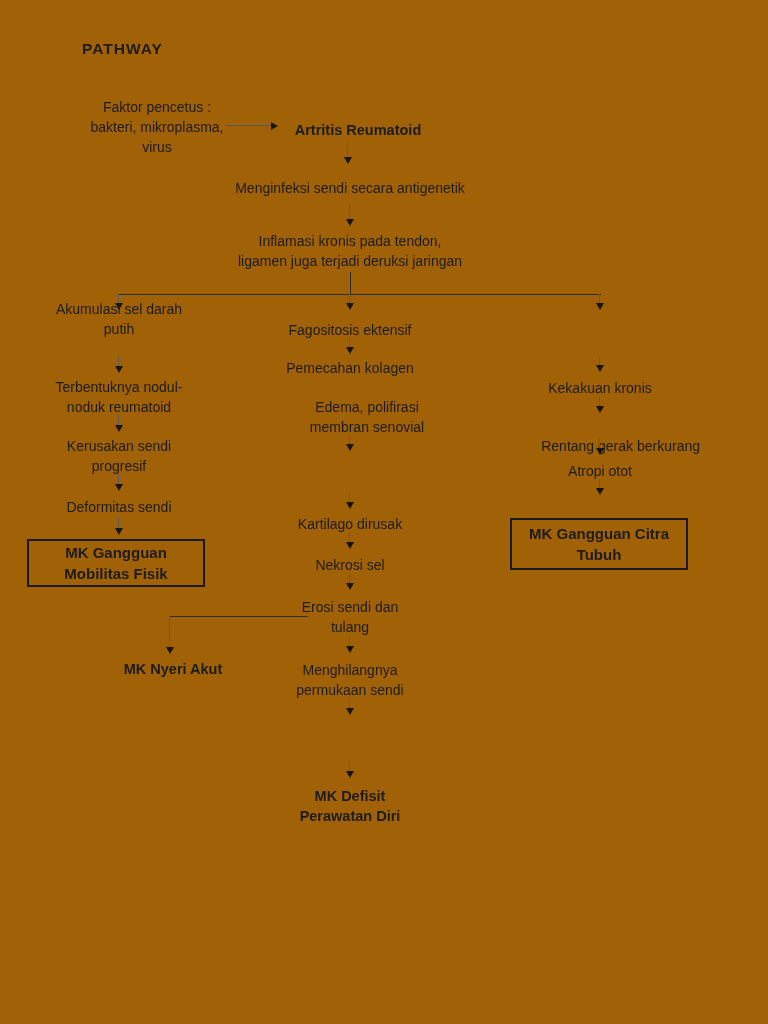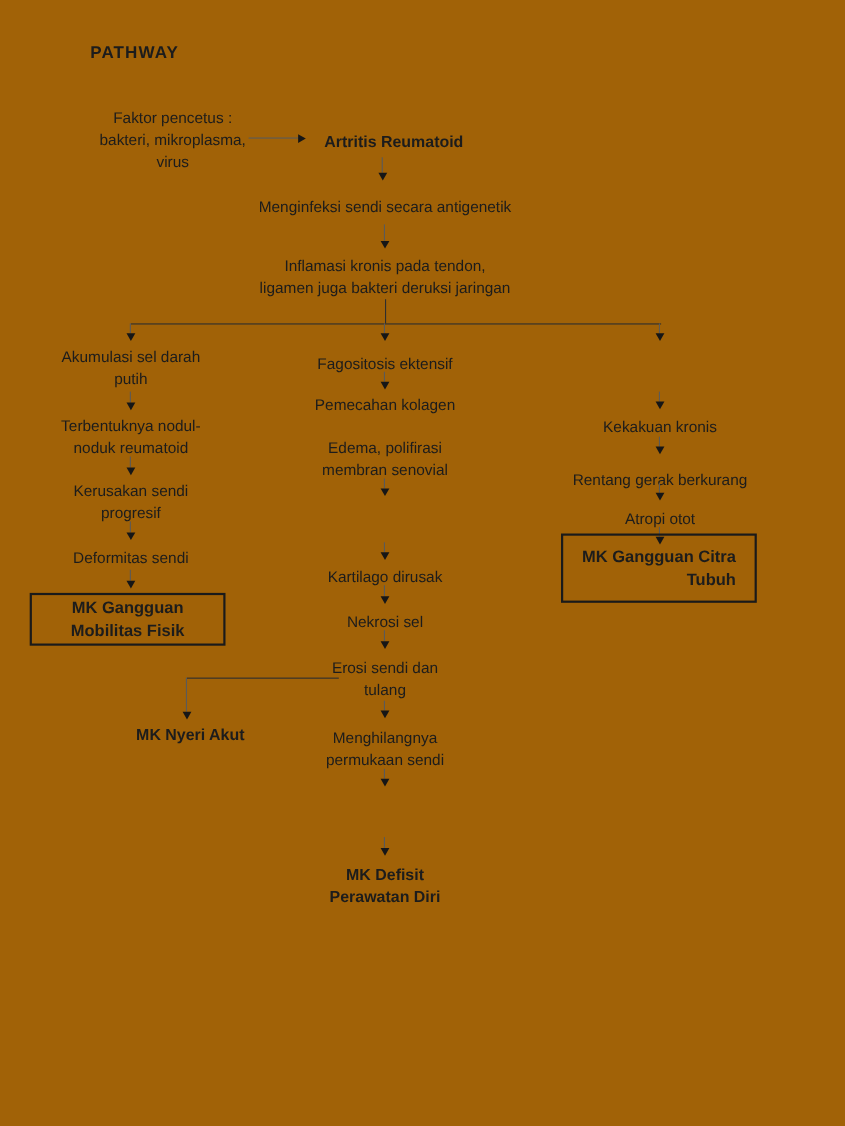--- a/index.html
+++ b/index.html
@@ -101,38 +101,38 @@
   </div>
 
   <div class="node" style="left:220px; top:178px; width:260px;">Menginfeksi sendi secara antigenetik</div>
 
   <div class="arr-v" style="left:345px; top:204px; height:22px;">
     <div class="line"></div>
     <div class="head"></div>
   </div>
 
   <div class="node" style="left:215px; top:231px; width:270px;">Inflamasi kronis pada tendon,
-ligamen juga bakteri deruksi jaringan</div>
+ligamen juga terjadi deruksi jaringan</div>
 
   <div class="vline" style="left:350px; top:272px; height:22px;"></div>
   <div class="hline" style="left:119px; top:294px; width:482px;"></div>
   <div class="arr-v" style="left:114px; top:294px; height:16px;">
     <div class="line"></div>
     <div class="head"></div>
   </div>
   <div class="arr-v" style="left:345px; top:294px; height:16px;">
     <div class="line"></div>
     <div class="head"></div>
   </div>
   <div class="arr-v" style="left:595px; top:294px; height:16px;">
     <div class="line"></div>
     <div class="head"></div>
   </div>
 
-  <div class="node" style="left:34px; top:314px; width:170px;">Akumulasi sel darah
+  <div class="node" style="left:34px; top:299px; width:170px;">Akumulasi sel darah
 putih</div>
   <div class="arr-v" style="left:114px; top:356px; height:17px;">
     <div class="line"></div>
     <div class="head"></div>
   </div>
   <div class="node" style="left:34px; top:377px; width:170px;">Terbentuknya nodul-
 noduk reumatoid</div>
   <div class="arr-v" style="left:114px; top:415px; height:17px;">
     <div class="line"></div>
     <div class="head"></div>
@@ -150,21 +150,21 @@
   </div>
   <div class="box" style="left:27px; top:539px; width:178px; height:48px;">MK Gangguan
 Mobilitas Fisik</div>
 
   <div class="node" style="left:245px; top:320px; width:210px;">Fagositosis ektensif</div>
   <div class="arr-v" style="left:345px; top:338px; height:16px;">
     <div class="line"></div>
     <div class="head"></div>
   </div>
   <div class="node" style="left:245px; top:358px; width:210px;">Pemecahan kolagen</div>
-  <div class="node" style="left:245px; top:397px; width:210px;">Edema, polifirasi
+  <div class="node" style="left:262px; top:397px; width:210px;">Edema, polifirasi
 membran senovial</div>
   <div class="arr-v" style="left:345px; top:435px; height:16px;">
     <div class="line"></div>
     <div class="head"></div>
   </div>
   <div class="arr-v" style="left:345px; top:493px; height:16px;">
     <div class="line"></div>
     <div class="head"></div>
   </div>
   <div class="node" style="left:245px; top:514px; width:210px;">Kartilago dirusak</div>
@@ -206,26 +206,26 @@
 
   <div class="arr-v" style="left:595px; top:356px; height:16px;">
     <div class="line"></div>
     <div class="head"></div>
   </div>
   <div class="node" style="left:500px; top:378px; width:200px;">Kekakuan kronis</div>
   <div class="arr-v" style="left:595px; top:397px; height:16px;">
     <div class="line"></div>
     <div class="head"></div>
   </div>
-  <div class="node" style="left:500px; top:426px; width:200px;">Rentang gerak berkurang</div>
+  <div class="node" style="left:500px; top:436px; width:200px;text-align:right;">Rentang gerak berkurang</div>
   <div class="arr-v" style="left:595px; top:439px; height:16px;">
     <div class="line"></div>
     <div class="head"></div>
   </div>
   <div class="node" style="left:500px; top:461px; width:200px;">Atropi otot</div>
   <div class="arr-v" style="left:595px; top:479px; height:16px;">
     <div class="line"></div>
     <div class="head"></div>
   </div>
-  <div class="box" style="left:510px; top:485px; width:178px; height:63px;text-align:right;">MK Gangguan Citra
+  <div class="box" style="left:510px; top:518px; width:178px; height:52px;">MK Gangguan Citra
 Tubuh</div>
 
 </div>
 
 </body></html>

